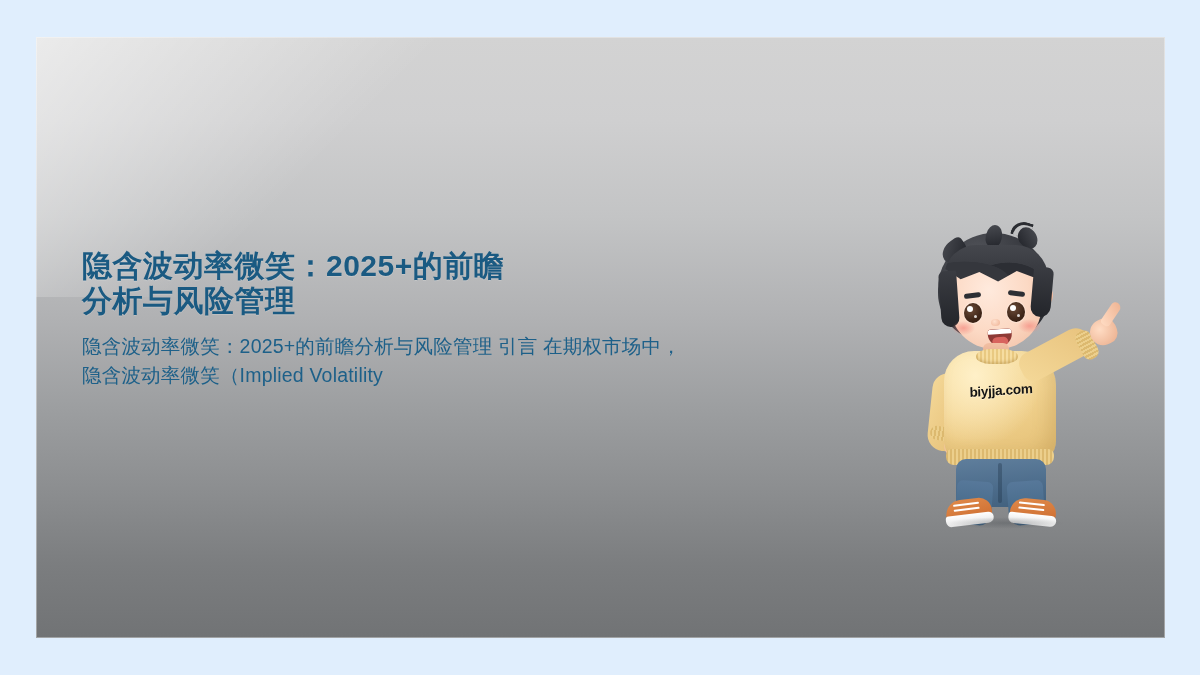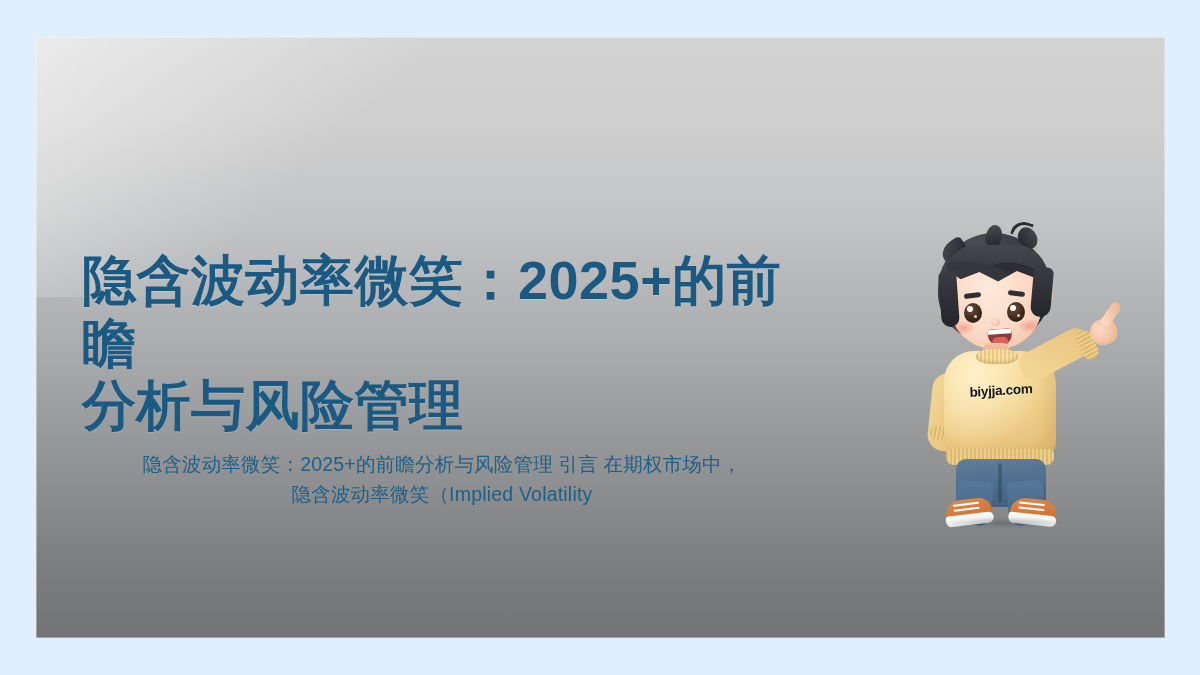--- a/index.html
+++ b/index.html
@@ -41,36 +41,35 @@
   }
 
   
   #text-block{
     position:absolute;
     left:46px; top:212px;
     width:720px;
   }
   #slide-title{
     color:#1a5a82;
-    font-size:54px;
+    font-size:30px;
     line-height:1.16;
     font-weight:bold;
     letter-spacing:.5px;
     text-shadow:0 1px 0 rgba(255,255,255,.18);
     white-space:pre-line;
   }
   #slide-subtitle{
     margin-top:13px;
     color:#1d6089;
     font-size:19.5px;
     line-height:1.52;
     font-weight:500;
     letter-spacing:.2px;
     white-space:pre-line;
-    text-align:center;
   }
 
   
   #character{
     position:absolute;
     left:858px; top:186px;
     width:240px; height:305px;
   }
   #character > *{ position:absolute; }
 

